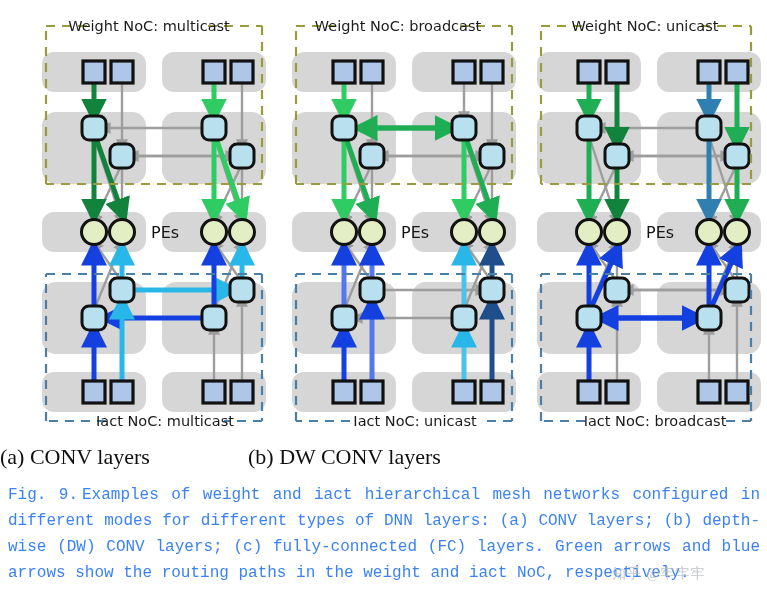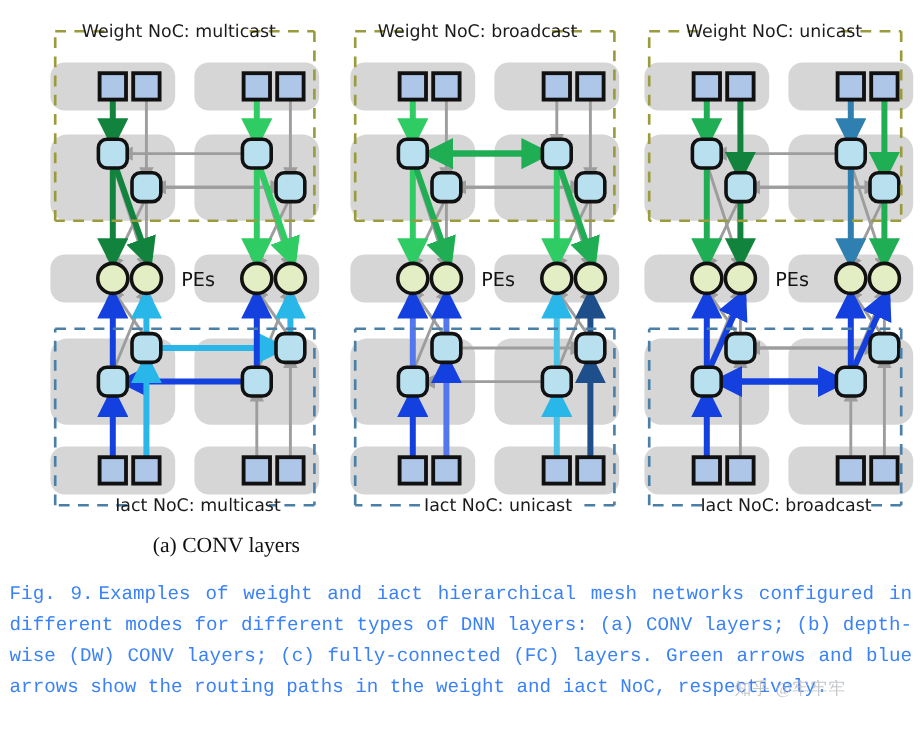--- a/index.html
+++ b/index.html
@@ -8,22 +8,22 @@
     width:767px;height:610px;
     background:#ffffff;
     font-family:"Liberation Serif", serif;
     color:#111;
     overflow:hidden;
   }
   #root{position:relative;width:741px;height:610px;}
   #fig{position:absolute;left:0;top:0;width:767px;height:440px;}
   .panel-caption{
     font-family:"Liberation Serif", serif;
-    font-size:18px;
-    text-align:right;
+    font-size:22px;
+    text-align:left;
     color:#101010;
     white-space:nowrap;
   }
   .pc-a{position:absolute;left:0px;top:444px;width:250px;}
   .pc-b{position:absolute;left:248px;top:444px;width:250px;}
   .pc-c{position:absolute;left:500px;top:444px;width:250px;}
 
   #caption{
     position:absolute;left:8px;top:482px;width:752px;
     font-family:Liberation Mono, monospace;
@@ -361,18 +361,19 @@
       <text class="lbl-weight" x="122" y="19" text-anchor="middle">Weight NoC: unicast</text>
 
       <path d="M18,262 L228,262 M228,262 L228,409 M228,409 L200,409 M62,409 L18,409 M18,409 L18,262" fill="none" stroke="#4a7fa8" stroke-width="2.2" stroke-dasharray="9,7"></path>
       <text class="lbl-iact" x="132" y="414" text-anchor="middle">Iact NoC: broadcast</text>
 
       <text class="lbl-pes" x="123" y="226">PEs</text>
     </g>
   </svg>
 
   <div class="panel-caption pc-a">(a) CONV layers</div>
+  <div class="panel-caption pc-b">(b) DW CONV layers</div>
 
   <div id="caption"><span class="lead">Fig. 9.</span><span>Examples of weight and iact hierarchical mesh networks configured in different modes for different types of DNN layers: (a) CONV layers; (b) depth-wise (DW) CONV layers; (c) fully-connected (FC) layers. Green arrows and blue arrows show the routing paths in the weight and iact NoC, respectively.</span></div>
 
   <div id="watermark">知乎 @牢牢牢</div>
 
 </div>
 
 </body></html>

